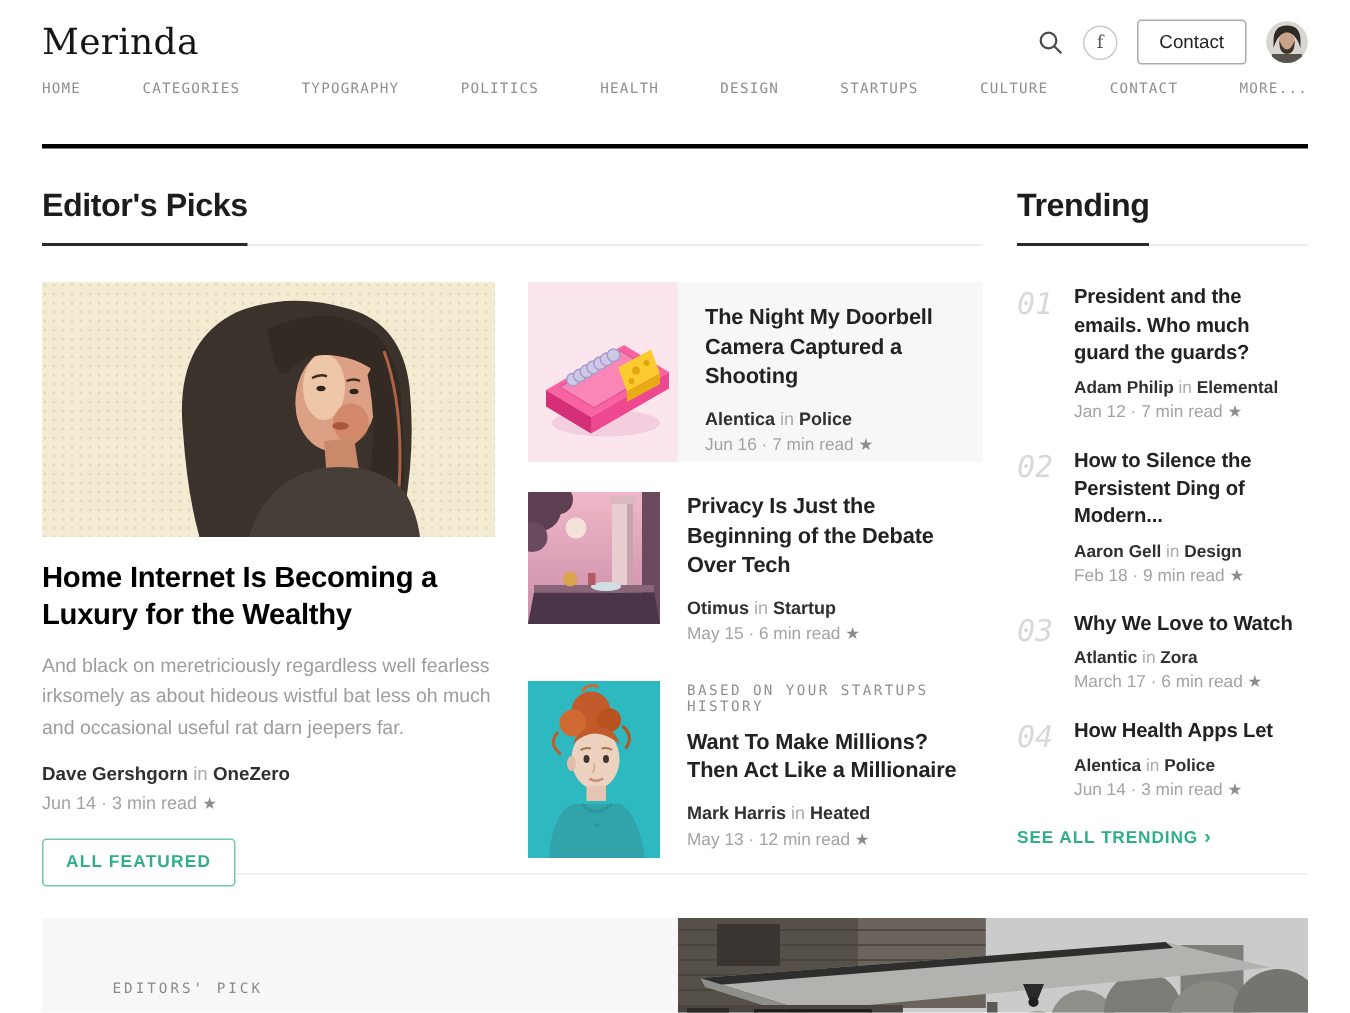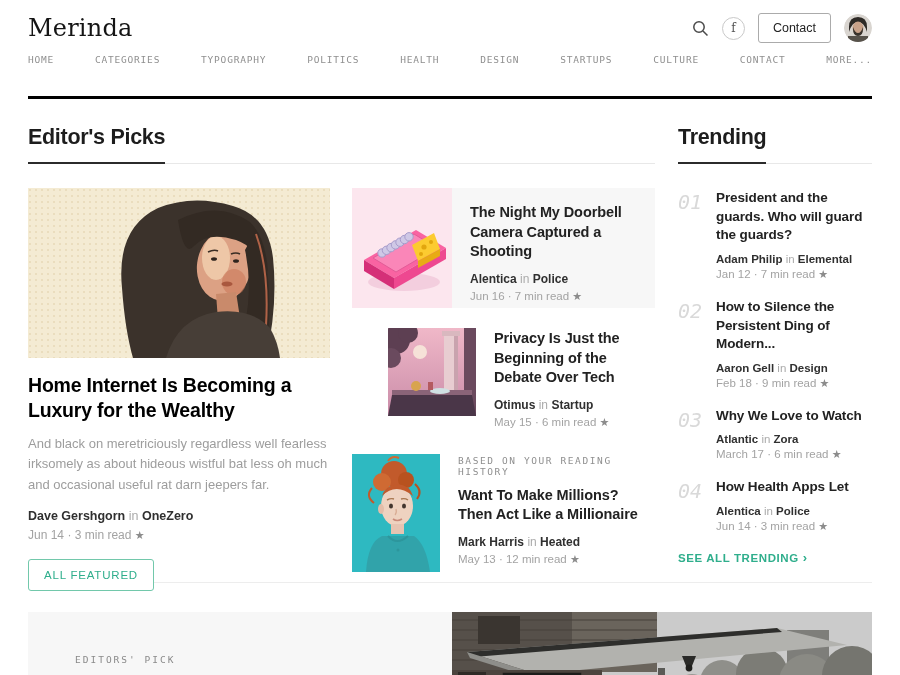--- a/index.html
+++ b/index.html
@@ -34,33 +34,33 @@
 
   .featured-img { width: 302px; height: 170px; cursor: pointer; }
   .featured-img svg, .thumb svg { display: block; }
   .featured h3 { font-size: 19.5px; line-height: 1.3; letter-spacing: -0.2px; color: #000000; margin-top: 15px; cursor: pointer; }
   .excerpt { font-size: 13px; line-height: 1.6; color: #9d9d9d; margin-top: 10px; }
   .author-line { margin-top: 13px; font-size: 12.5px; color: #303030; font-weight: 700; }
   .author-line .name { cursor: pointer; }
   .author-line .in { color: #ababab; font-weight: 400; }
   .meta { margin-top: 5px; font-size: 12px; color: #a3a3a3; }
   .meta .star { color: #8c8c8c; font-size: 11px; }
-  .all-featured { margin-top: 17px; display: inline-block; border: 1px solid #72c8ab; border-radius: 3px; background: #fff; color: #2fae8c; font-family: inherit; font-size: 11.5px; font-weight: 400; letter-spacing: 0.8px; padding: 9px 15px; cursor: pointer; }
+  .all-featured { margin-top: 17px; display: inline-block; border: 1px solid #72c8ab; border-radius: 3px; background: #fff; color: #2fae8c; font-family: inherit; font-size: 11.5px; font-weight: 700; letter-spacing: 0.8px; padding: 9px 15px; cursor: pointer; }
 
   
   .mid-card { background: #f7f7f7; display: flex; }
   .mid-card .thumb { width: 100px; height: 120px; flex: none; cursor: pointer; }
   .mid-card .txt { padding: 15px 14px 0 18px; }
   .mid-item { display: flex; }
   .mid-item .thumb { flex: none; cursor: pointer; }
   .mid-item .txt { margin-left: 18px; padding-top: 1px; }
   .mid-title { font-size: 14.5px; font-weight: 700; line-height: 1.35; color: #222; letter-spacing: -0.1px; cursor: pointer; }
   .mid .author-line { font-size: 12px; margin-top: 10px; }
   .mid .meta { font-size: 11.5px; margin-top: 4px; }
-  .gap20 { margin-top: 20px; margin-left: 36px; } .gap25 { margin-top: 25px; }
+  .gap20 { margin-top: 20px; } .gap25 { margin-top: 25px; }
   .history-label { font-family: "DejaVu Sans Mono", monospace; font-size: 9.5px; letter-spacing: 1.6px; color: #8f8f8f; margin-bottom: 9px; }
 
   
   .trend-list { margin-top: 25px; }
   .trend-item { display: flex; margin-bottom: 17px; }
   .trend-num { font-family: "DejaVu Sans Mono", monospace; font-size: 20px; color: #d9d9d9; width: 38px; flex: none; padding-top: 1px; font-style: italic; }
   .trend-title { font-size: 13.5px; font-weight: 700; line-height: 1.38; color: #222; letter-spacing: -0.1px; cursor: pointer; }
   .trending .author-line { font-size: 11.5px; margin-top: 8px; }
   .trending .meta { font-size: 11.5px; margin-top: 3px; }
   .see-all { color: #2fae8c; font-size: 11.5px; font-weight: 700; letter-spacing: 0.6px; margin-top: 5px; cursor: pointer; }
@@ -259,21 +259,21 @@
                   <path d="M49,45 q4,-1 7,1" stroke="#a8764f" stroke-width="1.4" fill="none"></path>
                 <path d="M44,55 q1,4 -1,6" stroke="#d8ab93" stroke-width="1.2" fill="none"></path>
                 <path d="M41,65 q4,3 9,0" stroke="#c98a7a" stroke-width="1.6" fill="none"></path>
                 <rect x="39" y="70" width="13" height="10" fill="#e6c4b2"></rect>
                 <path d="M14,118 Q16,88 30,82 L62,82 Q74,90 78,118 Z" fill="#31a3aa"></path>
                 <path d="M36,82 Q45,92 56,82" stroke="#2d969c" stroke-width="2" fill="none"></path>
                 <circle cx="46" cy="96" r="1.5" fill="#2d969c"></circle>
               </svg>
             </div>
             <div class="txt">
-              <div class="history-label">BASED ON YOUR READING HISTORY</div>
+              <div class="history-label">BASED ON YOUR STARTUPS HISTORY</div>
               <div class="mid-title">Want To Make Millions? Then Act Like a Millionaire</div>
               <div class="author-line">
                 <span class="name">Mark Harris</span>
                 <span class="in">in</span>
                 <span class="name">Heated</span>
               </div>
               <div class="meta">
                 <span>May 13</span> <span>·</span> <span>12 min read</span> <span class="star">★</span>
               </div>
             </div>
@@ -285,21 +285,21 @@
 
     <aside class="trending">
       <div class="section-head">
         <h2>Trending</h2>
       </div>
       <div class="trend-list">
 
         <div class="trend-item">
           <div class="trend-num">01</div>
           <div>
-            <div class="trend-title">President and the guards. Who will guard the guards?</div>
+            <div class="trend-title">President and the emails. Who much guard the guards?</div>
             <div class="author-line">
               <span class="name">Adam Philip</span>
               <span class="in">in</span>
               <span class="name">Elemental</span>
             </div>
             <div class="meta">
               <span>Jan 12</span> <span>·</span> <span>7 min read</span> <span class="star">★</span>
             </div>
           </div>
         </div>

